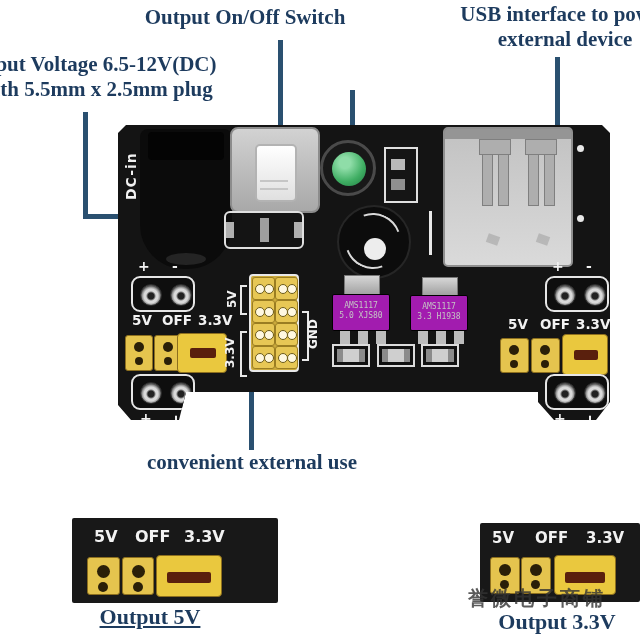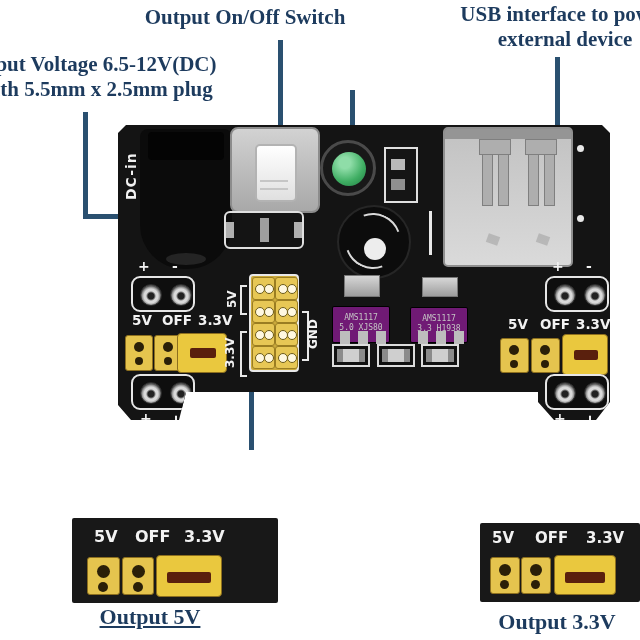--- a/index.html
+++ b/index.html
@@ -70,23 +70,23 @@
   .jhole{position:absolute;background:#2a1f08;border-radius:50%;}
   .jcap{position:absolute;background:#eac83e;border:1px solid #8d6f1e;border-radius:4px;}
   .jslot{position:absolute;background:#5a200d;border-radius:2px;}
   .header-block{position:absolute;left:131px;top:149px;width:50px;height:98px;background:#caa93c;
         border:2px solid #e8e8e8;border-radius:4px;box-sizing:border-box;}
   .hcell{position:absolute;width:21px;height:21px;background:#e7c755;border:1px solid #9a7d22;
         border-radius:3px;}
   .hhole{position:absolute;top:6px;width:8px;height:8px;border-radius:50%;background:#fff8e0;
         border:1px solid #6b5a18;}
   .reg-tab{position:absolute;background:linear-gradient(180deg,#d6d6d6,#9d9d9d);border:1px solid #777;}
-  .reg-body{position:absolute;background:#701a75;border:1px solid #000;border-radius:2px;
+  .reg-body{position:absolute;background:#a21caf;border:1px solid #000;border-radius:2px;
         color:#c4c4c4;font-family:"DejaVu Sans Mono",monospace;font-size:8px;line-height:10px;
-        text-align:center;padding-top:6px;box-sizing:border-box;margin-top:12px;}
+        text-align:center;padding-top:6px;box-sizing:border-box;}
   .leg2{position:absolute;background:#bdbdbd;width:10px;height:13px;}
   .smd{position:absolute;border:2px solid #dcdcdc;background:#111;box-sizing:border-box;}
   .smd-body{position:absolute;left:3px;top:3px;right:3px;bottom:3px;
         background:linear-gradient(90deg,#8b8b8b 0 22%,#cfcfcf 22% 78%,#8b8b8b 78%);}
   .wdot{position:absolute;width:7px;height:7px;border-radius:50%;background:#e8e8e8;}
   .silkline{position:absolute;background:#e8e8e8;}
   
   .inset{position:absolute;background:#181818;border-radius:2px;overflow:hidden;}
   .inset .silk{font-size:16px;}
   .watermark{position:absolute;left:468px;top:585px;font-size:20px;letter-spacing:3px;color:#333;
@@ -100,20 +100,21 @@
   <div class="ann" style="left:-30px;top:52px;width:252px;">
     <div>Input Voltage 6.5-12V(DC)</div>
     <div>with 5.5mm x 2.5mm plug</div>
   </div>
   <div class="ann" style="left:125px;top:5px;width:240px;">Output On/Off Switch</div>
   <div class="ann" style="left:420px;top:2px;width:290px;">
     <div>USB interface to power</div>
     <div>external device</div>
   </div>
   <div class="ann" style="left:110px;top:450px;width:284px;">
+    <div>convenient external use</div>
   </div>
 
   <div class="cline" style="left:83px;top:112px;width:5px;height:106px;"></div>
   <div class="cline" style="left:83px;top:214px;width:82px;height:5px;"></div>
   <div class="cdot" style="left:153px;top:209px;"></div>
   <div class="cline" style="left:278px;top:40px;width:5px;height:100px;"></div>
   <div class="cdot sq" style="left:272px;top:132px;"></div>
   <div class="cline" style="left:350px;top:90px;width:5px;height:70px;"></div>
   <div class="cdot" style="left:344px;top:150px;"></div>
   <div class="cline" style="left:555px;top:57px;width:5px;height:112px;"></div>
@@ -329,15 +330,16 @@
       <div class="jhole" style="left:9px;top:22px;width:9px;height:9px;"></div>
     </div>
     <div class="jcell" style="left:41px;top:34px;width:28px;height:35px;">
       <div class="jhole" style="left:8px;top:6px;width:12px;height:12px;"></div>
       <div class="jhole" style="left:9px;top:22px;width:9px;height:9px;"></div>
     </div>
     <div class="jcap" style="left:74px;top:32px;width:60px;height:38px;">
       <div class="jslot" style="left:10px;top:16px;width:40px;height:11px;"></div>
     </div>
   </div>
+  <div class="watermark">誉微电子商铺</div>
   <div class="caption" style="left:463px;top:609px;width:188px;">Output 3.3V</div>
 
 </div>
 
 </body></html>

